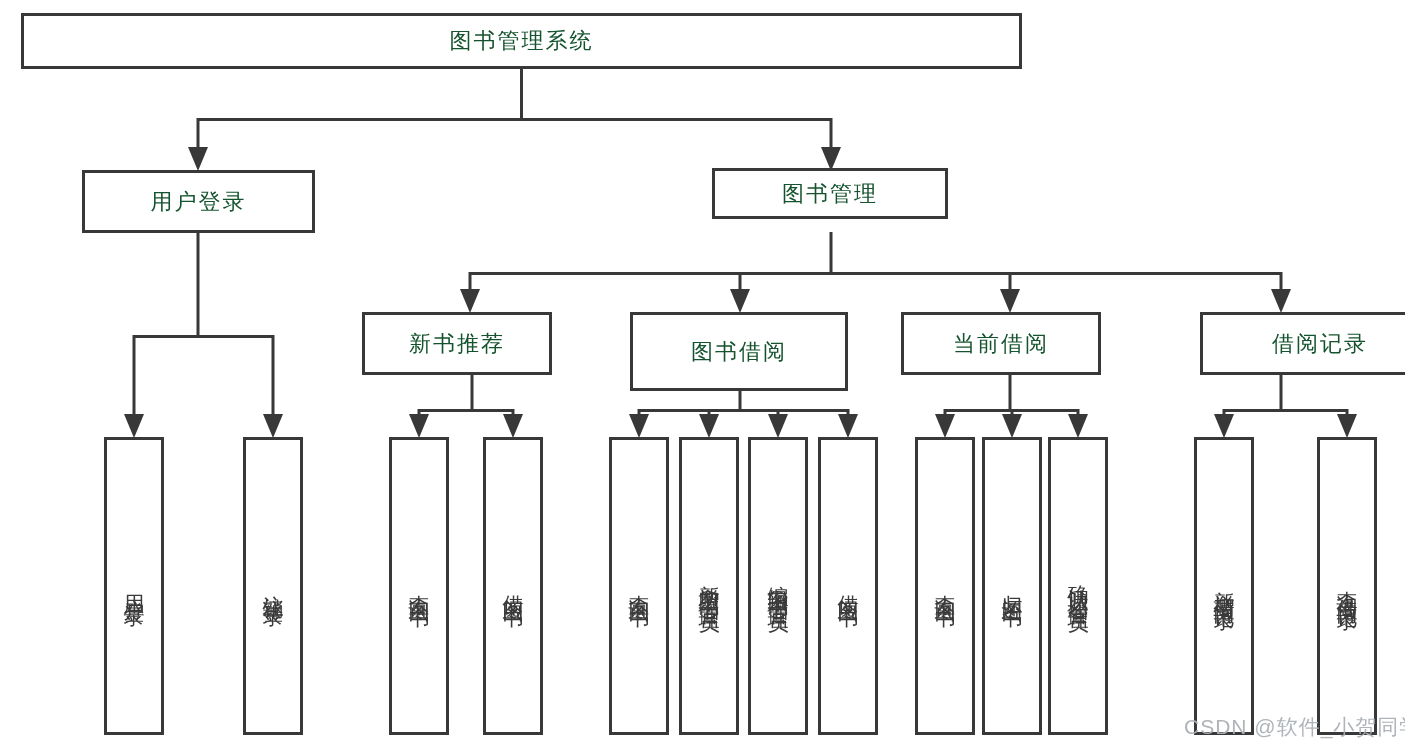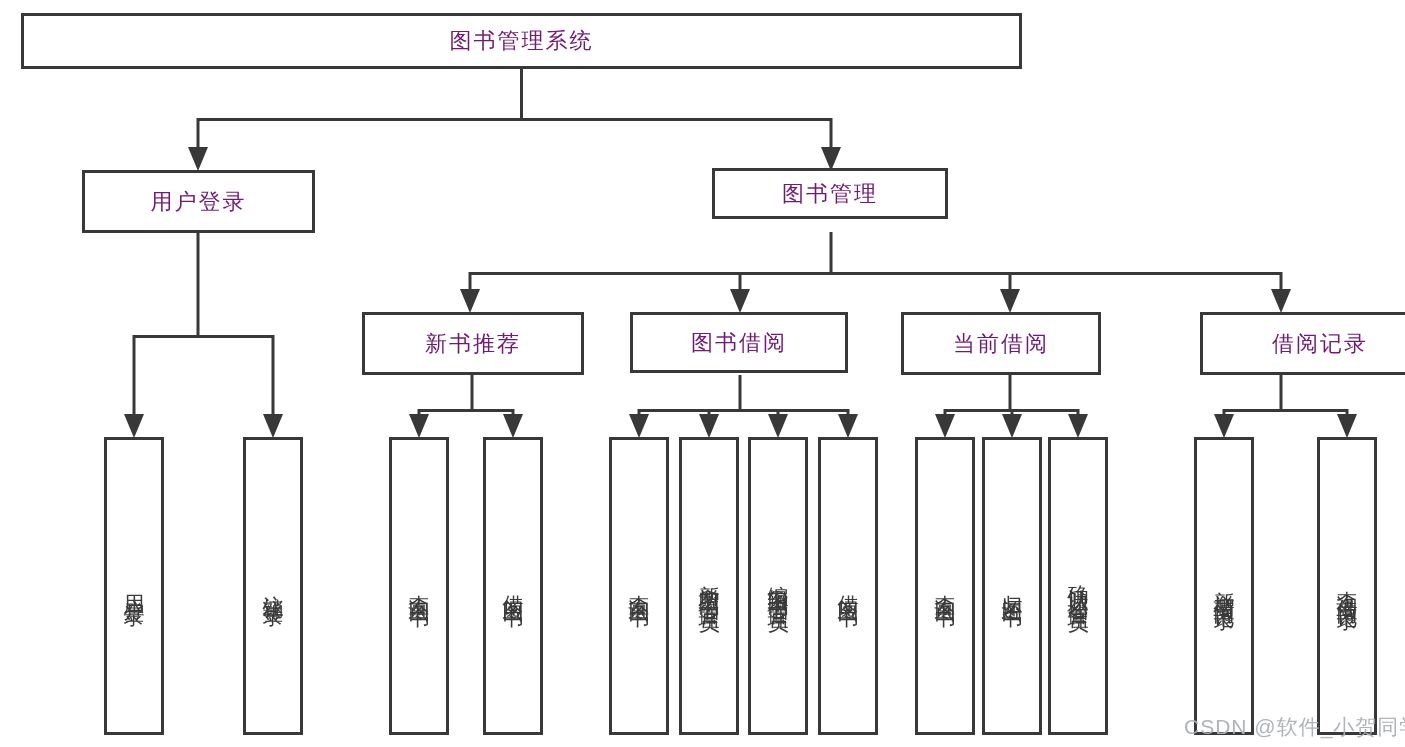--- a/index.html
+++ b/index.html
@@ -25,21 +25,21 @@
   .hbox {
     position: absolute;
     box-sizing: border-box;
     background: #ffffff;
     border: 3px solid #383838;
     display: flex;
     align-items: center;
     justify-content: center;
     font-size: 22px;
     letter-spacing: 2px;
-    color: #701a75;
+    color: #14532d;
     white-space: nowrap;
   }
   .vbox {
     position: absolute;
     box-sizing: border-box;
     background: #ffffff;
     border: 3px solid #383838;
     display: flex;
     align-items: center;
     justify-content: center;
@@ -107,22 +107,22 @@
       <polygon points="1214,414 1234,414 1224,438"></polygon>
       <polygon points="1337,414 1357,414 1347,438"></polygon>
     </g>
   </svg>
 
   <div class="hbox" style="left:21px; top:13px; width:1001px; height:56px;">图书管理系统</div>
 
   <div class="hbox" style="left:82px; top:170px; width:233px; height:63px;">用户登录</div>
   <div class="hbox" style="left:712px; top:168px; width:236px; height:51px;">图书管理</div>
 
-  <div class="hbox" style="left:362px; top:312px; width:222px; height:63px;">新书推荐</div>
-  <div class="hbox" style="left:630px; top:312px; width:218px; height:61px;">图书借阅</div>
+  <div class="hbox" style="left:362px; top:312px; width:190px; height:63px;">新书推荐</div>
+  <div class="hbox" style="left:630px; top:312px; width:218px; height:79px;">图书借阅</div>
   <div class="hbox" style="left:901px; top:312px; width:200px; height:63px;">当前借阅</div>
   <div class="hbox" style="left:1200px; top:312px; width:240px; height:63px;">借阅记录</div>
 
   <div class="vbox" style="left:104px;">用户登录</div>
   <div class="vbox" style="left:243px;">注销登录</div>
 
   <div class="vbox" style="left:389px;">查询图书</div>
   <div class="vbox" style="left:483px;">借阅图书</div>
 
   <div class="vbox" style="left:609px;">查询图书</div>

